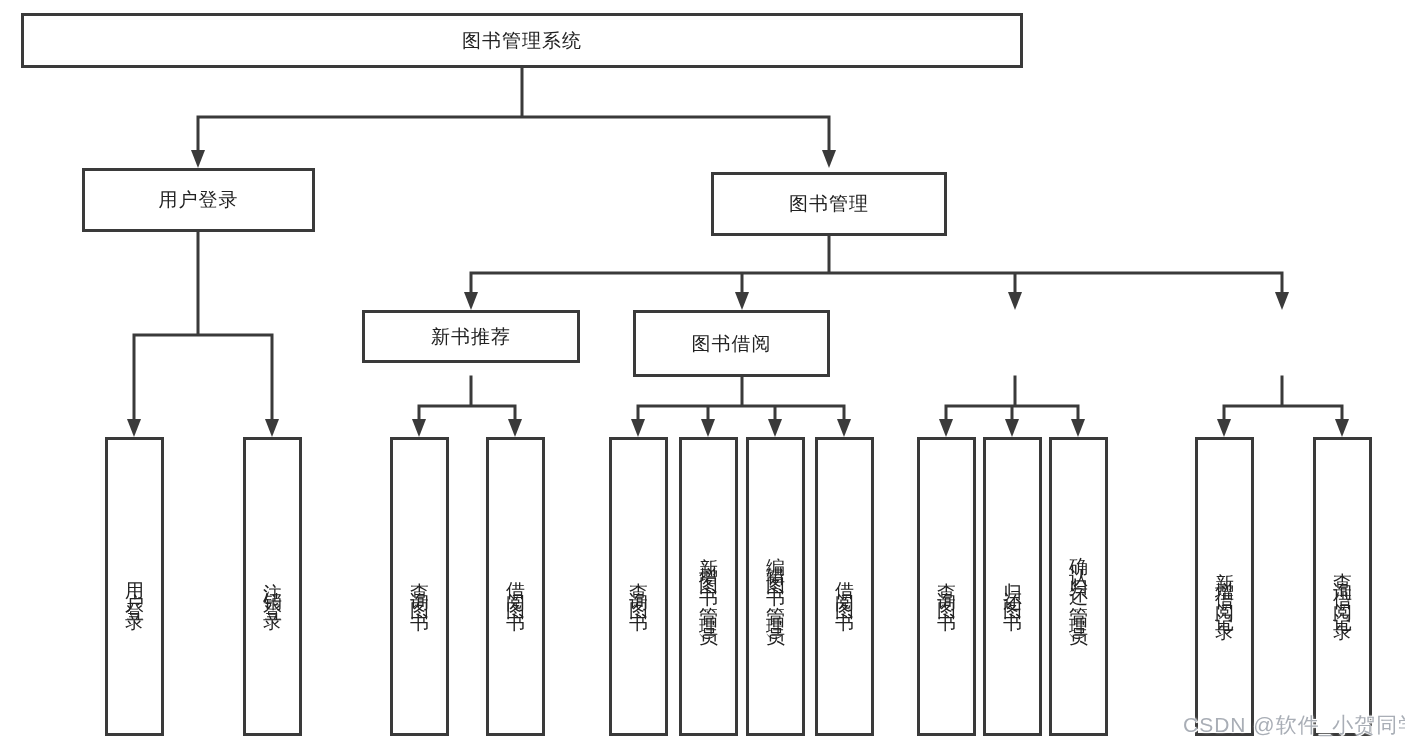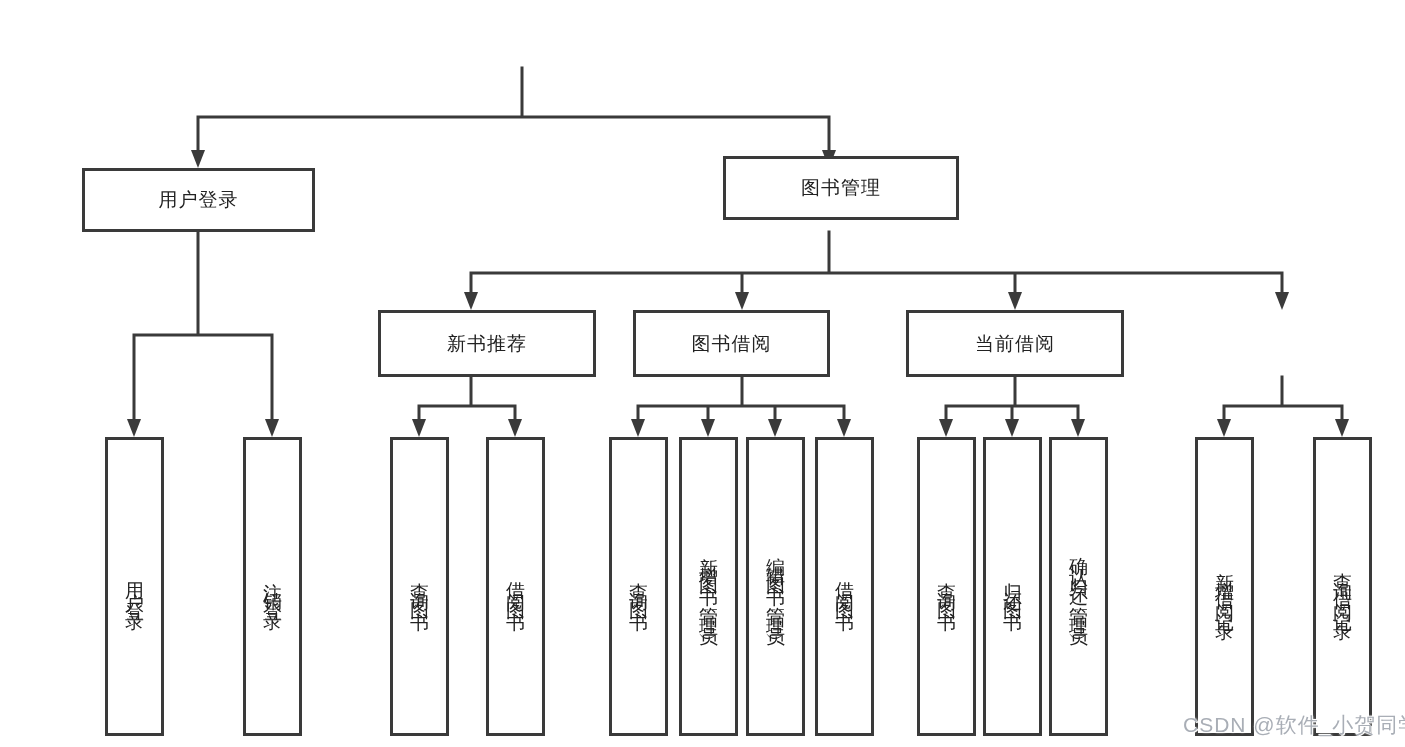--- a/index.html
+++ b/index.html
@@ -87,36 +87,36 @@
       <polygon points="768,419 782,419 775,437"></polygon>
       <polygon points="837,419 851,419 844,437"></polygon>
       <polygon points="939,419 953,419 946,437"></polygon>
       <polygon points="1005,419 1019,419 1012,437"></polygon>
       <polygon points="1071,419 1085,419 1078,437"></polygon>
       <polygon points="1217,419 1231,419 1224,437"></polygon>
       <polygon points="1335,419 1349,419 1342,437"></polygon>
     </g>
   </svg>
 
+  <div class="hbox" style="left:21px;top:13px;width:1002px;height:55px;">
+    <span>图书管理系统</span>
+  </div>
 
   <div class="hbox" style="left:82px;top:168px;width:233px;height:64px;">
     <span>用户登录</span>
   </div>
-  <div class="hbox" style="left:711px;top:156px;width:236px;height:64px;margin-left:12px;">
+  <div class="hbox" style="left:711px;top:172px;width:236px;height:64px;">
     <span>图书管理</span>
   </div>
 
-  <div class="hbox" style="left:378px;top:310px;width:218px;height:67px;text-align:center;">
+  <div class="hbox" style="left:362px;top:310px;width:218px;height:53px;text-align:center;">
     <span>新书推荐</span>
   </div>
   <div class="hbox" style="left:633px;top:310px;width:197px;height:67px;">
     <span>图书借阅</span>
-  </div>
-  <div class="hbox" style="left:906px;top:310px;width:218px;height:67px;">
-    <span>当前借阅</span>
   </div>
 
   <div class="vbox" style="left:105px;">
     <span class="vlabel">用户登录</span>
   </div>
   <div class="vbox" style="left:243px;">
     <span class="vlabel">注销登录</span>
   </div>
 
   <div class="vbox" style="left:390px;">

